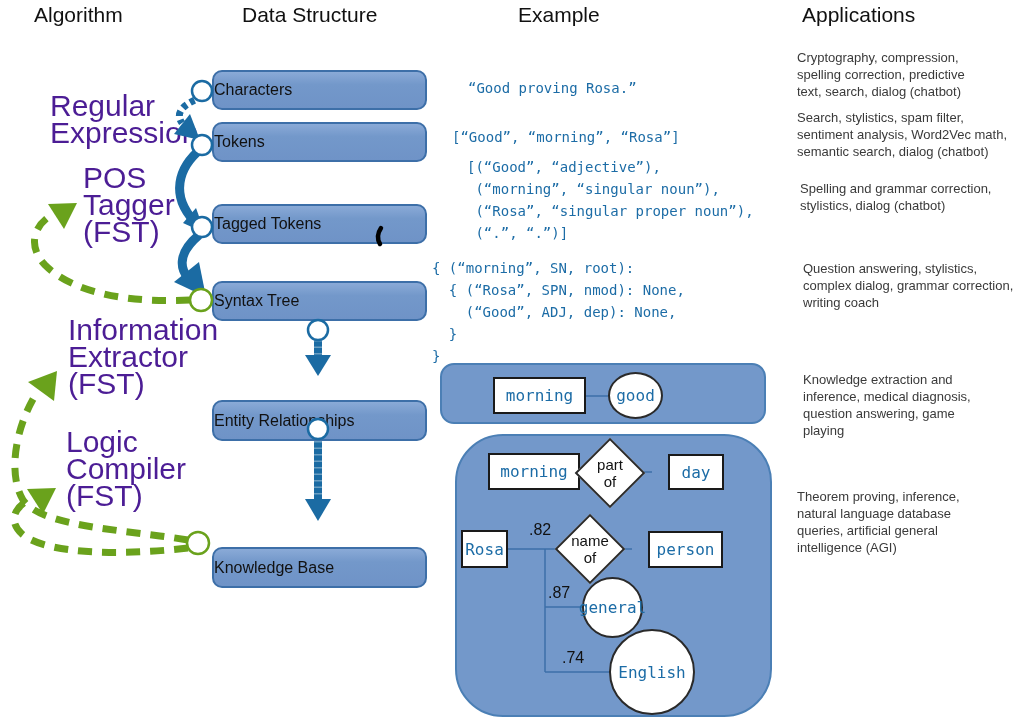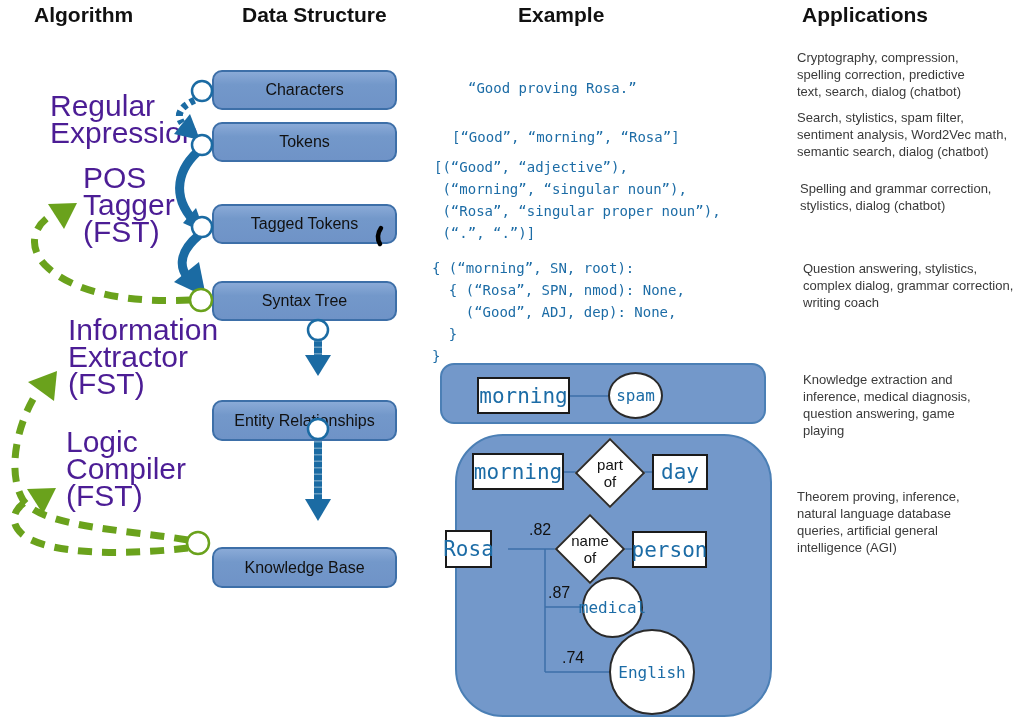--- a/index.html
+++ b/index.html
@@ -4,33 +4,32 @@
 <style>
   html,body{margin:0;padding:0;}
   body{
     width:1031px;height:722px;position:relative;background:#ffffff;
     font-family:"Liberation Sans",sans-serif;overflow:hidden;
   }
   
   .hdr{
     position:absolute;top:3px;font-size:21px;color:#111;
     font-family:"Liberation Sans",sans-serif;
-    font-weight:bold;
   }
   
   .alg-label{
     position:absolute;color:#4c1d95;font-size:30px;line-height:27px;
     white-space:pre-line;
   }
   
   .ds-box{
-    position:absolute;left:212px;width:185px;height:40px;
+    position:absolute;left:212px;width:215px;height:40px;
     background:linear-gradient(180deg,#8aaad7 0%,#7398ca 35%,#6f93c7 100%);
     border:2px solid #3d6fa8;border-radius:10px;
-    display:flex;align-items:center;justify-content:center;
+    display:flex;align-items:center;justify-content:flex-start;
     font-size:16px;color:#111;z-index:1;box-sizing:border-box;
   }
   
   .code{
     position:absolute;color:#1c6ca6;font-family:"DejaVu Sans Mono",monospace;
     font-size:14px;line-height:22px;white-space:pre;z-index:1;
   }
   
   .app-text{
     position:absolute;color:#3a3a3a;font-size:13px;line-height:17px;
@@ -38,22 +37,22 @@
   }
   
   .ex-container{
     position:absolute;background:#7398ca;border:2px solid #4b7fb5;
     box-sizing:border-box;z-index:1;
   }
   
   .node-rect{
     position:absolute;background:#fff;border:2px solid #1a1a1a;
     display:flex;align-items:center;justify-content:center;
-    font-family:"DejaVu Sans Mono",monospace;font-size:21px;color:#1c6ca6;
-    box-sizing:border-box;z-index:3;
+    font-family:"DejaVu Sans Mono",monospace;font-size:16px;color:#1c6ca6;
+    box-sizing:border-box;z-index:3;margin-left:16px;
   }
   .node-circle{
     position:absolute;background:#fff;border:2px solid #2a2a2a;border-radius:50%;
     display:flex;align-items:center;justify-content:center;
     font-family:"DejaVu Sans Mono",monospace;font-size:16px;color:#1c6ca6;
     box-sizing:border-box;z-index:3;
   }
   .diamond{position:absolute;z-index:3;}
   .diamond .shape{
     position:absolute;left:50%;top:50%;width:50px;height:50px;
@@ -104,36 +103,36 @@
   </div>
 <div class="ds-box" style="top:400px;height:41px">
     <span>Entity Relationships</span>
   </div>
 <div class="ds-box" style="top:547px;height:41px">
     <span>Knowledge Base</span>
   </div>
 
 <div class="code" style="left:468px;top:77px">“Good proving Rosa.”</div>
 <div class="code" style="left:452px;top:126px">[“Good”, “morning”, “Rosa”]</div>
-<div class="code" style="left:434px;top:156px">[(“Good”, “adjective”),
+<div class="code" style="left:467px;top:156px">[(“Good”, “adjective”),
  (“morning”, “singular noun”),
  (“Rosa”, “singular proper noun”),
  (“.”, “.”)]</div>
 <div class="code" style="left:432px;top:257px">{ (“morning”, SN, root):
   { (“Rosa”, SPN, nmod): None,
     (“Good”, ADJ, dep): None,
   }
 }</div>
 
 <div class="ex-container" style="left:440px;top:363px;width:326px;height:61px;border-radius:14px"></div>
 <div class="node-rect" style="left:477px;top:377px;width:93px;height:37px">
     <span>morning</span>
   </div>
 <div class="node-circle" style="left:608px;top:372px;width:55px;height:47px">
-    <span>spam</span>
+    <span>good</span>
   </div>
 
 <div class="ex-container" style="left:455px;top:434px;width:317px;height:283px;border-radius:48px"></div>
 
 <div class="node-rect" style="left:472px;top:453px;width:92px;height:37px">
     <span>morning</span>
   </div>
 <div class="diamond" style="left:574px;top:437px;width:72px;height:72px">
   <div class="shape"></div>
   <div class="lbl">part
@@ -151,21 +150,21 @@
   <div class="shape"></div>
   <div class="lbl">name
 of</div>
 </div>
 <div class="node-rect" style="left:632px;top:531px;width:75px;height:37px">
     <span>person</span>
   </div>
 
 <div class="conf" style="left:548px;top:584px">.87</div>
 <div class="node-circle" style="left:582px;top:577px;width:61px;height:61px">
-    <span>medical</span>
+    <span>general</span>
   </div>
 
 <div class="conf" style="left:562px;top:649px">.74</div>
 <div class="node-circle" style="left:609px;top:629px;width:86px;height:86px">
     <span>English</span>
   </div>
 
 <div class="app-text" style="left:797px;top:49px">Cryptography, compression,
 spelling correction, predictive
 text, search, dialog (chatbot)</div>

